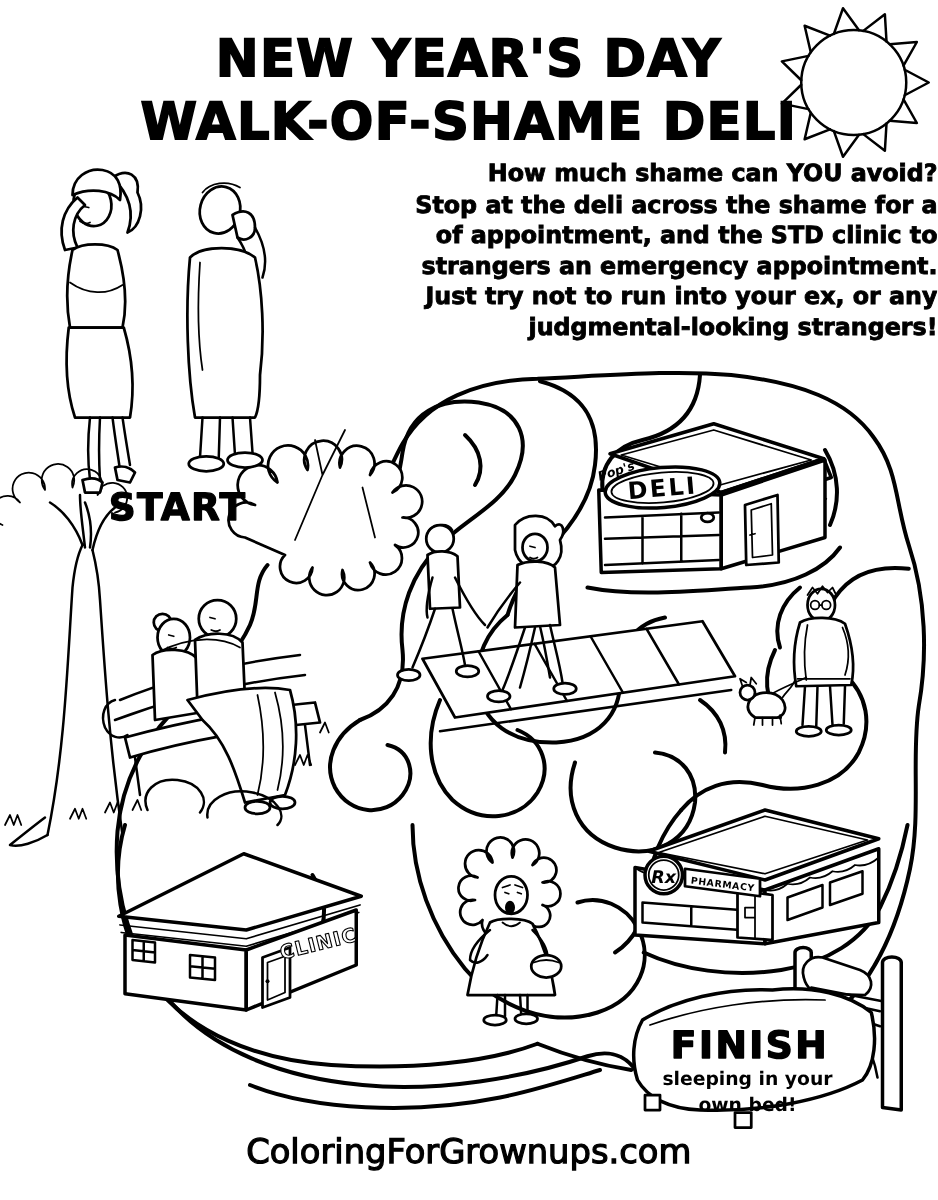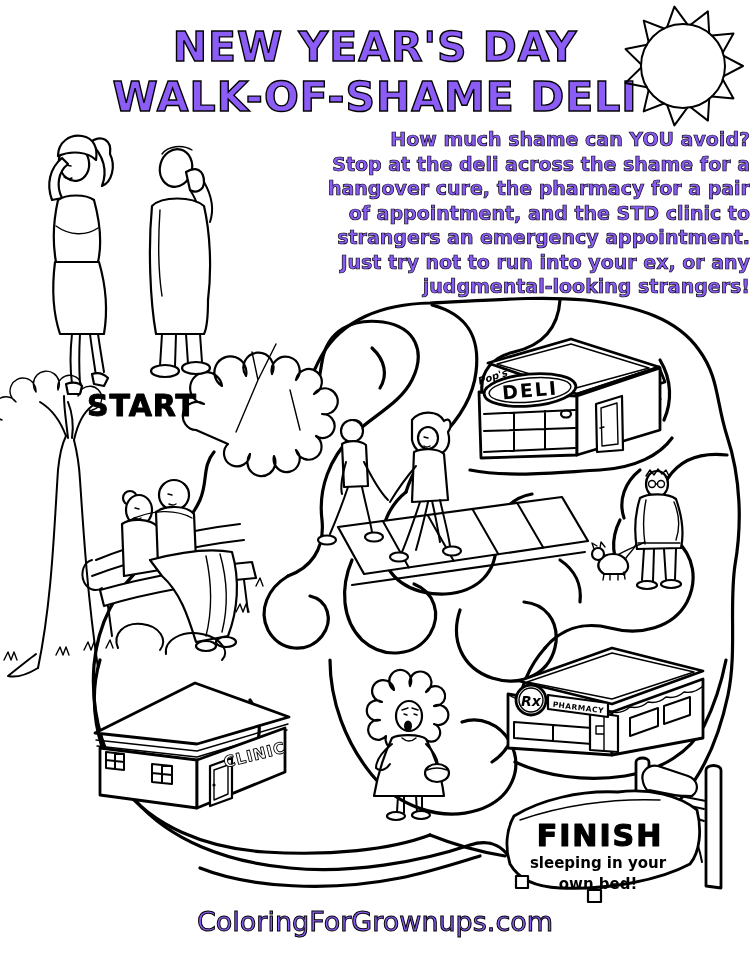--- a/index.html
+++ b/index.html
@@ -1,17 +1,17 @@
 <!DOCTYPE html>
 <html><head>
 <meta charset="utf-8">
 <style>
   html,body{margin:0;padding:0;background:#fff;}
   .page{position:relative;width:750px;height:960px;background:#fff;overflow:hidden;
-        font-family:"DejaVu Sans",sans-serif;color:#8b5cf6;}
+        font-family:"DejaVu Sans",sans-serif;color:#000000;}
   .title{position:absolute;top:22px;left:0;width:100%;text-align:center;
          font-weight:bold;font-size:41px;line-height:50px;letter-spacing:1px;
          -webkit-text-stroke:1.4px #000;}
   .instructions{position:absolute;top:127px;left:205px;width:545px;text-align:right;
          font-weight:bold;font-size:19px;line-height:24.5px;
          -webkit-text-stroke:0.7px #000;}
   .footer{position:absolute;top:906px;left:0;width:100%;text-align:center;
          font-weight:normal;font-size:27px;-webkit-text-stroke:1px #000;}
   svg{position:absolute;left:0;top:0;}
   svg *{stroke-linecap:round;stroke-linejoin:round;}
@@ -31,21 +31,20 @@
 <div class="page">
 
   <div class="title">
     <div>NEW YEAR'S DAY</div>
     <div>WALK-OF-SHAME DELI</div>
   </div>
 
   <div class="instructions">
     <div>How much shame can YOU avoid?</div>
     <div>Stop at the deli across the shame for a</div>
-    <div>hangover cure, the pharmacy for a pair</div>
     <div>of appointment, and the STD clinic to</div>
     <div>strangers an emergency appointment.</div>
     <div>Just try not to run into your ex, or any</div>
     <div>judgmental-looking strangers!</div>
   </div>
 
   <svg width="750" height="960" viewBox="0 0 750 960">
 
     <g>
       <path class="ln" d="M723.8,55.8 L743,66 L723.8,76.2 M722.8,79.5 L733.5,98.4 L711.8,96.6

